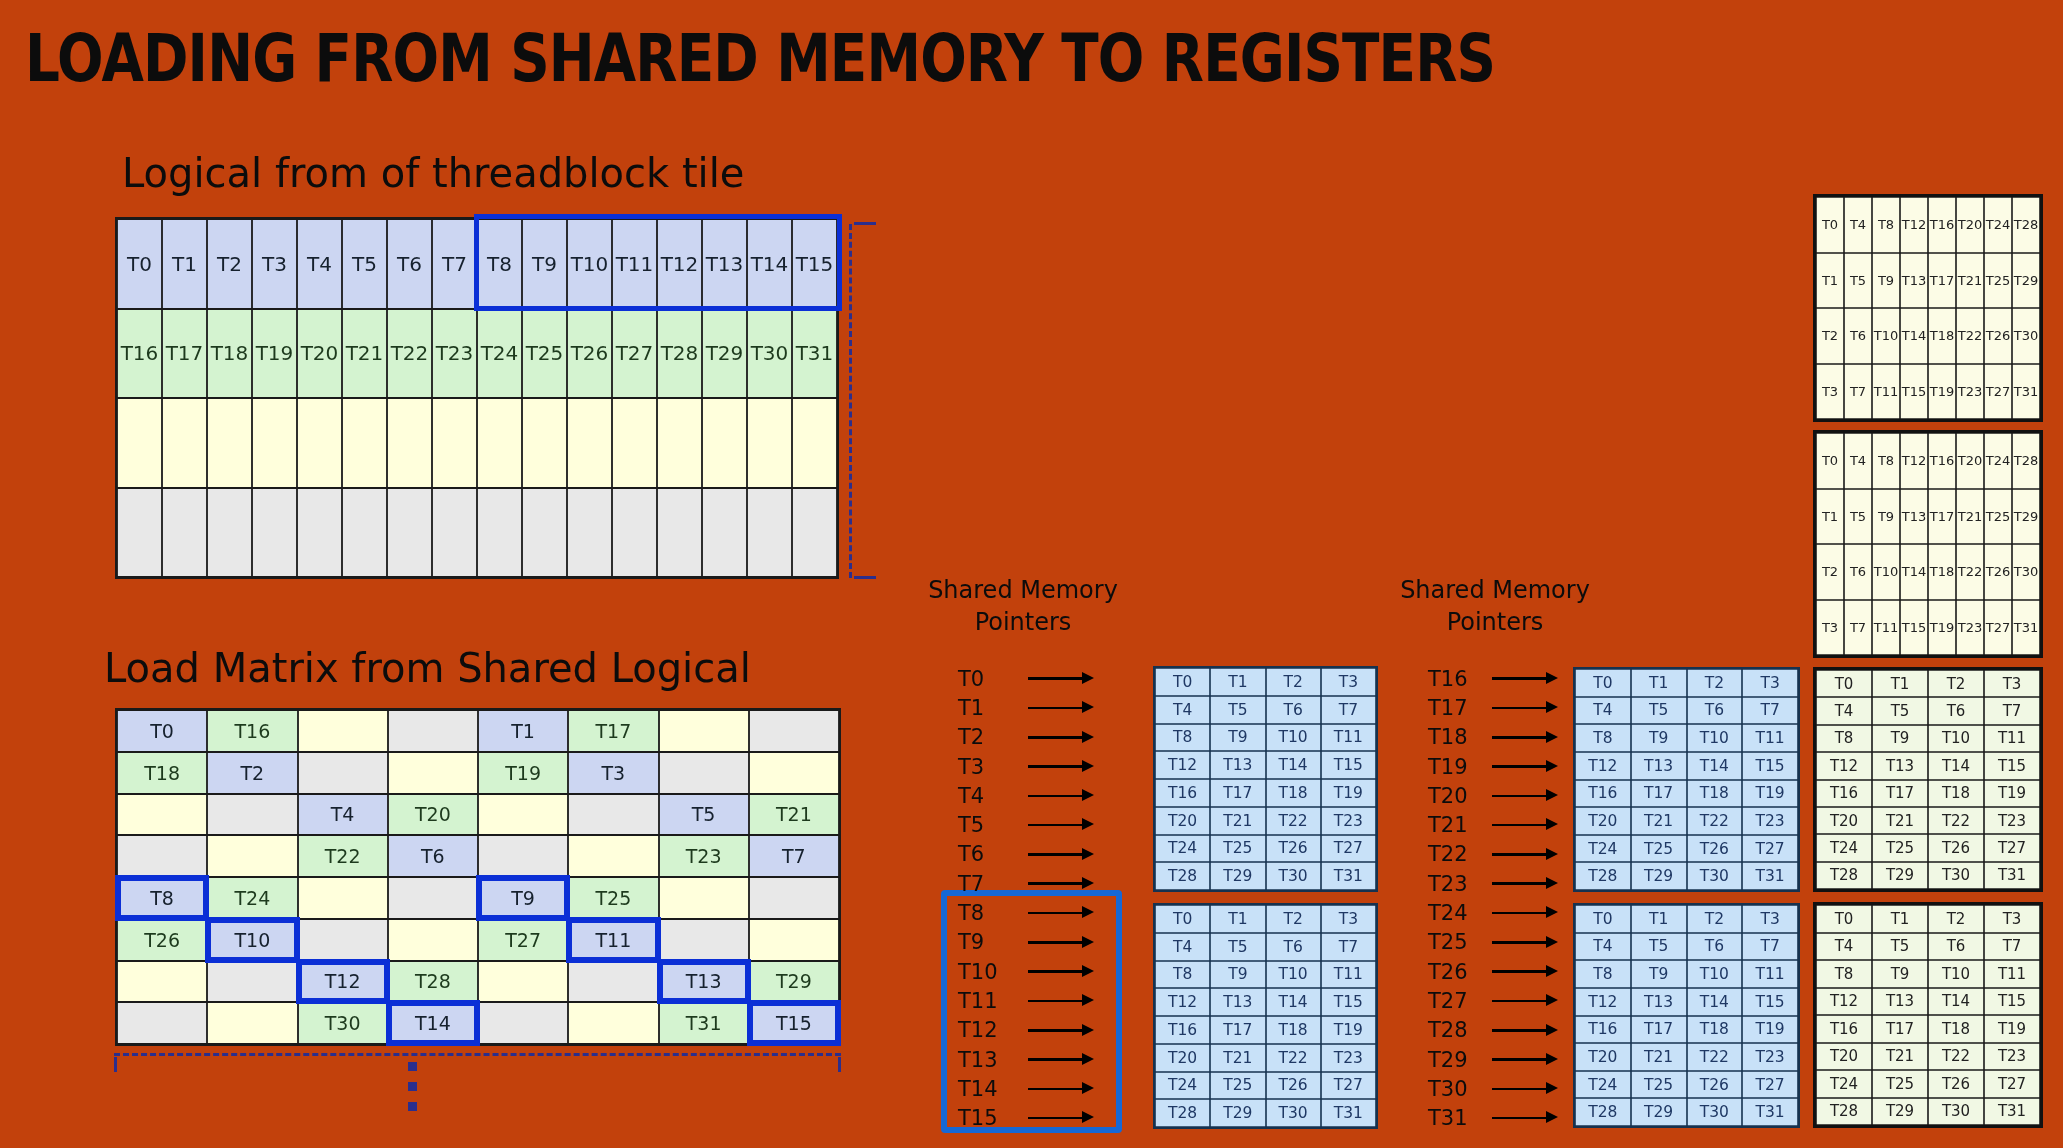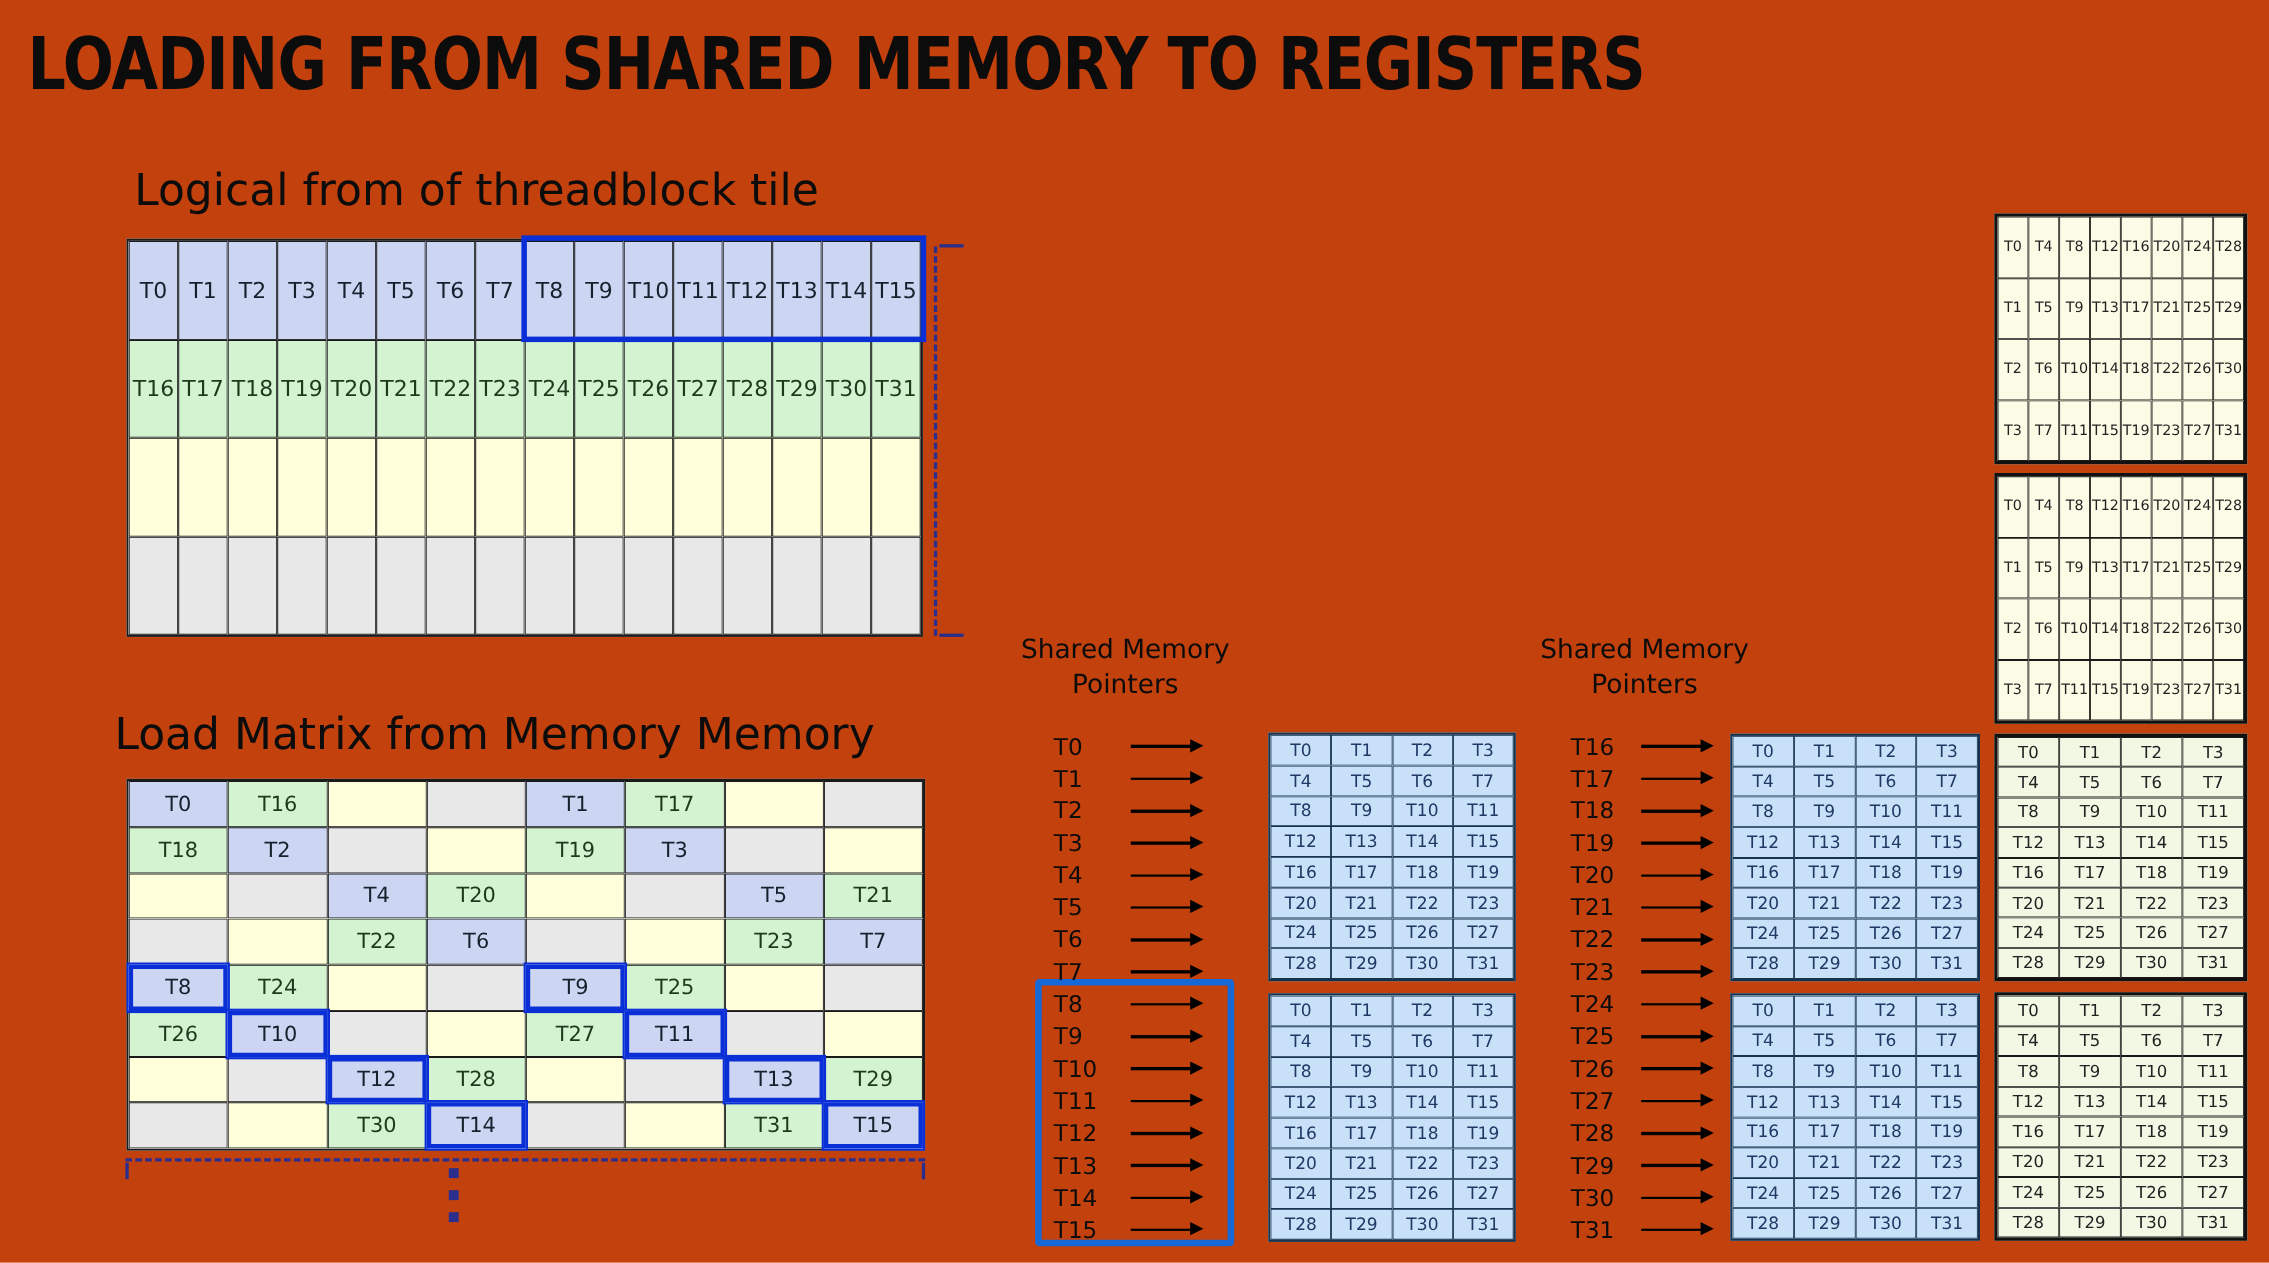--- a/index.html
+++ b/index.html
@@ -170,21 +170,21 @@
       <div class="cell gray"></div>
       <div class="cell gray"></div>
       <div class="cell gray"></div>
       <div class="cell gray"></div>
     </div>
   <div class="lv-highlight"></div>
   <div class="lv-brk-v"></div>
   <div class="lv-brk-t"></div>
   <div class="lv-brk-b"></div>
 
-  <div class="sub-heading" id="lm-heading">Load Matrix from Memory Memory</div>
+  <div class="sub-heading" id="lm-heading">Load Matrix from Shared Logical</div>
   <div class="grid" id="lm-grid">
       <div class="cell blue">T0</div>
       <div class="cell green">T16</div>
       <div class="cell yellow"></div>
       <div class="cell gray"></div>
       <div class="cell blue">T1</div>
       <div class="cell green">T17</div>
       <div class="cell yellow"></div>
       <div class="cell gray"></div>
       <div class="cell green">T18</div>

